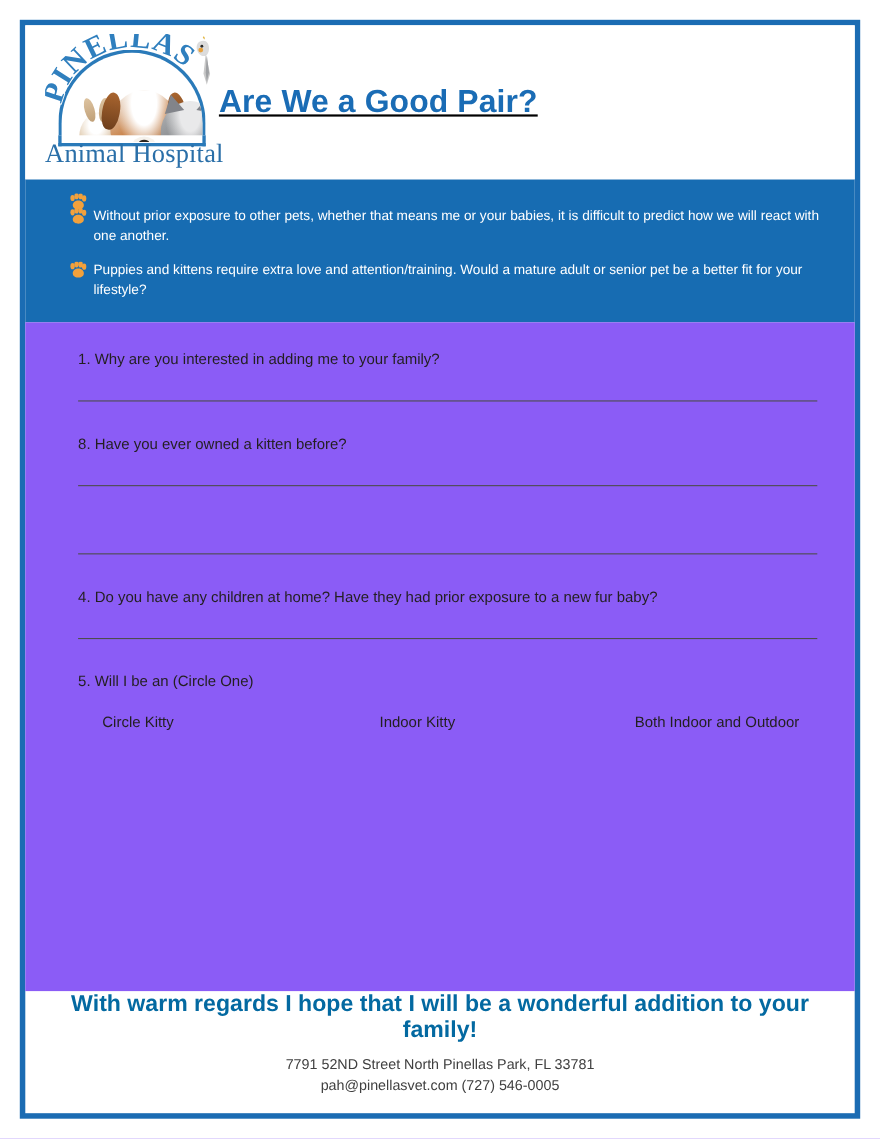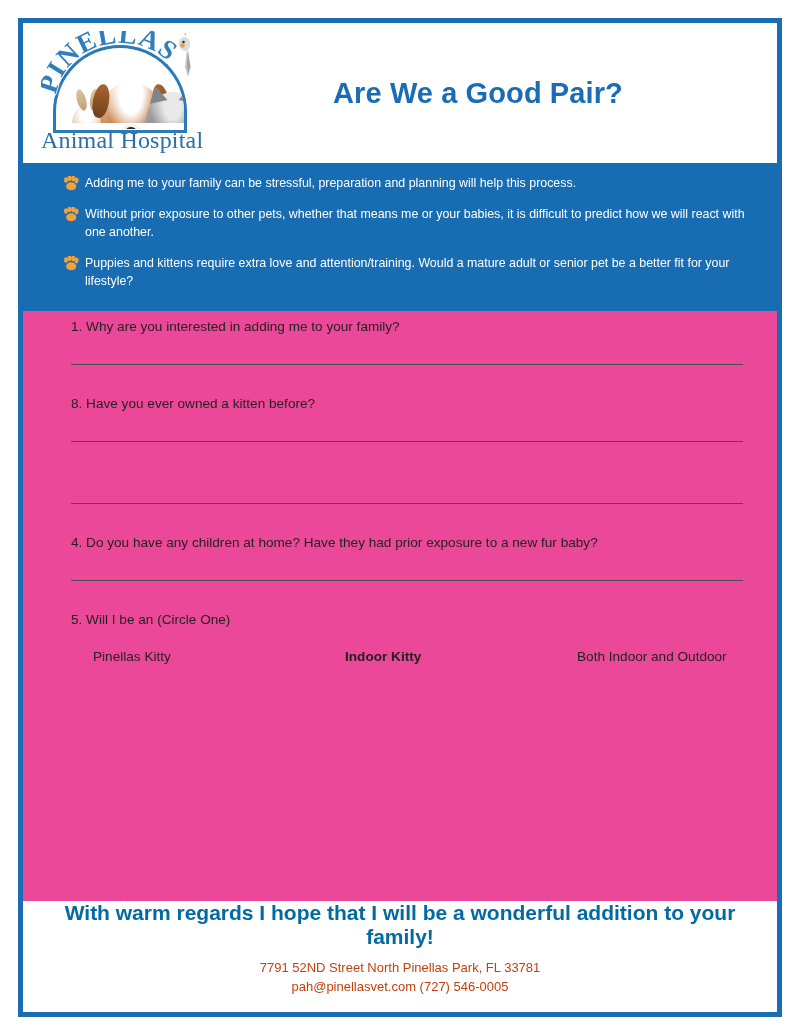--- a/index.html
+++ b/index.html
@@ -143,22 +143,23 @@
     font-family: "Liberation Serif", serif;
     font-size: 24px;
     color: #2a6fa8;
     letter-spacing: 0.2px;
     white-space: nowrap;
   }
   .title-wrap {
     flex: 1 1 auto;
     display: flex;
     align-items: center;
-    justify-content: center;
+    justify-content: flex-start;
     padding-right: 20px;
+    text-decoration: underline;
   }
   .doc-title {
     font-size: 29px;
     font-weight: bold;
     color: #1a6cb5;
     letter-spacing: 0.1px;
   }
 
   
   .banner {
@@ -197,22 +198,22 @@
   .consider-text {
     font-size: 12.4px;
     line-height: 1.45;
     color: #ffffff;
     max-width: 660px;
   }
 
   
   .body-area {
     flex: 1 1 auto;
-    background: #ec4899;
-    padding: 8px 0 0 0;
+    background: #8b5cf6;
+    padding: 26px 0 0 0;
     position: relative;
   }
   .question-block {
     padding: 0 18px 0 48px;
   }
   .question-text {
     font-size: 13.6px;
     color: #231f20;
     margin: 0;
     padding: 0;
@@ -226,38 +227,38 @@
   .choices {
     display: flex;
     margin: 22px 18px 0 70px;
   }
   .choice {
     font-size: 13.6px;
     color: #231f20;
     white-space: nowrap;
   }
   .choice-1 { width: 252px; }
-  .choice-2 { width: 232px; font-weight: bold; }
+  .choice-2 { width: 232px; }
   .choice-3 { width: auto; text-align: center; }
 
   
   .footer {
     flex: 0 0 auto;
     padding: 0 20px 16px 20px;
     text-align: center;
   }
   .footer-tagline {
     font-size: 21px;
     font-weight: bold;
     color: #0369a1;
     margin: 0 0 10px 0;
   }
   .footer-line {
     font-size: 13px;
-    color: #c2410c;
+    color: #404040;
     line-height: 1.42;
   }
 </style>
 </head>
 <body>
 
 <div class="page">
 
   <div class="header">
 
@@ -312,21 +313,20 @@
       <li class="consider-item">
         <span class="paw">
           <svg width="16" height="15" viewBox="0 0 16 15" xmlns="http://www.w3.org/2000/svg">
             <ellipse cx="3" cy="4" rx="2" ry="2.8" fill="#f2a13c"></ellipse>
             <ellipse cx="6.6" cy="2.3" rx="2" ry="2.8" fill="#f2a13c"></ellipse>
             <ellipse cx="10.3" cy="2.4" rx="2" ry="2.8" fill="#f2a13c"></ellipse>
             <ellipse cx="13.5" cy="4.4" rx="2" ry="2.8" fill="#f2a13c"></ellipse>
             <path d="M8.2 6.2 C11.6 6.2 13.6 8.7 13.2 11 C12.8 13.4 10.2 14.3 8.2 14.3 C6.2 14.3 3.6 13.4 3.2 11 C2.8 8.7 4.8 6.2 8.2 6.2 Z" fill="#f2a13c"></path>
           </svg>
         </span>
-        <span class="consider-text">Adding me to your family can be stressful, preparation and planning will help this process.</span>
       </li>
       <li class="consider-item">
         <span class="paw">
           <svg width="16" height="15" viewBox="0 0 16 15" xmlns="http://www.w3.org/2000/svg">
             <ellipse cx="3" cy="4" rx="2" ry="2.8" fill="#f2a13c"></ellipse>
             <ellipse cx="6.6" cy="2.3" rx="2" ry="2.8" fill="#f2a13c"></ellipse>
             <ellipse cx="10.3" cy="2.4" rx="2" ry="2.8" fill="#f2a13c"></ellipse>
             <ellipse cx="13.5" cy="4.4" rx="2" ry="2.8" fill="#f2a13c"></ellipse>
             <path d="M8.2 6.2 C11.6 6.2 13.6 8.7 13.2 11 C12.8 13.4 10.2 14.3 8.2 14.3 C6.2 14.3 3.6 13.4 3.2 11 C2.8 8.7 4.8 6.2 8.2 6.2 Z" fill="#f2a13c"></path>
           </svg>
@@ -371,21 +371,21 @@
       <p class="question-text">4. Do you have any children at home? Have they had prior exposure to a new fur baby?</p>
       <div class="answer-line"></div>
     </div>
     <div class="q-gap"></div>
 
     <div class="question-block">
       <p class="question-text">5. Will I be an (Circle One)</p>
     </div>
 
     <div class="choices">
-      <span class="choice choice-1">Pinellas Kitty</span>
+      <span class="choice choice-1">Circle Kitty</span>
       <span class="choice choice-2">Indoor Kitty</span>
       <span class="choice choice-3">Both Indoor and Outdoor</span>
     </div>
   </div>
 
   <div class="footer">
     <div class="footer-tagline">With warm regards I hope that I will be a wonderful addition to your family!</div>
     <div class="footer-line">7791 52ND Street North Pinellas Park, FL 33781</div>
     <div class="footer-line">pah@pinellasvet.com (727) 546-0005</div>
   </div>

